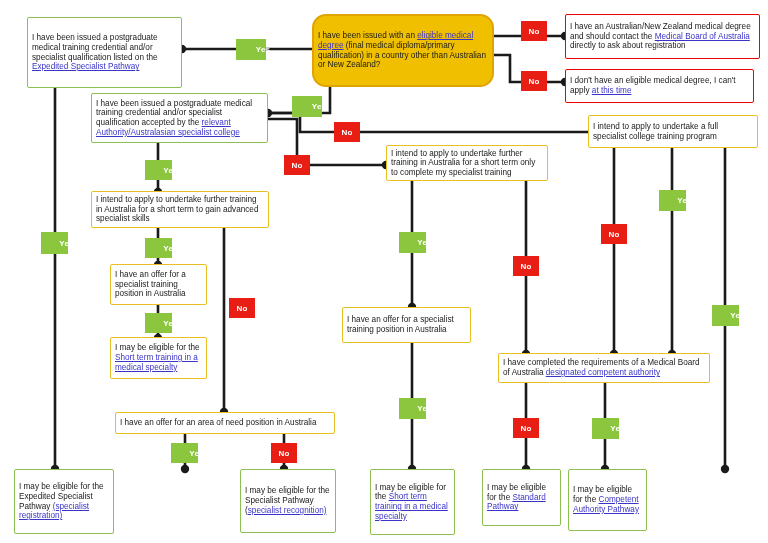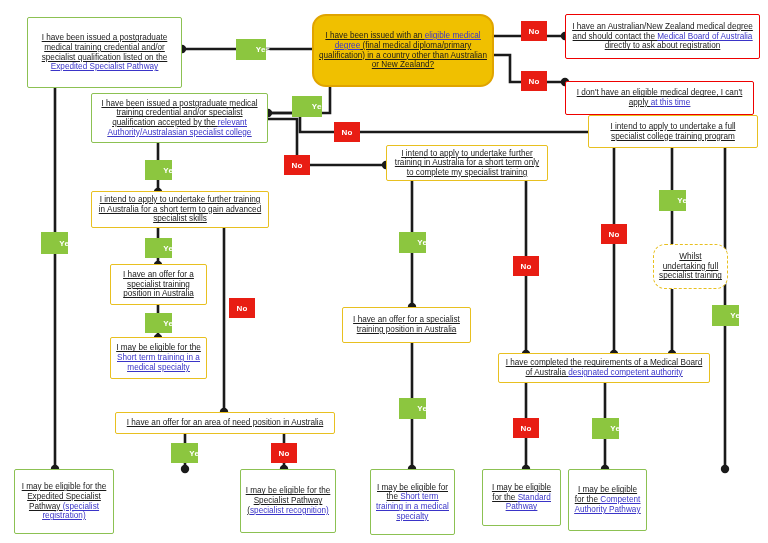--- a/index.html
+++ b/index.html
@@ -21,26 +21,25 @@
     width: 768px;
     height: 543px;
     pointer-events: none;
   }
   .node {
     position: absolute;
     box-sizing: border-box;
     display: flex;
     align-items: center;
     justify-content: center;
-    text-align: center;
+    text-align: left;
     background: #ffffff;
     color: #1a1a1a;
     line-height: 1.18;
     padding: 3px 4px;
-    text-decoration: underline;
   }
   .node .txt { display: block; width: 100%; }
   
   .n-green  { border: 1.6px solid #8cc152; border-radius: 2px; }
   .n-red    { border: 1.8px solid #ee0000; border-radius: 2px; }
   .n-yellow { border: 1.8px solid #e8c020; border-radius: 2px; }
   .n-yellow-fill {
     border: 2px solid #e0a400;
     border-radius: 14px;
     background: #f0c000;
@@ -151,21 +150,21 @@
   </div>
 
   <div class="node n-yellow-fill" style="left:312px; top:14px; width:182px; height:73px; font-size:8.2px;">
     <span class="txt"><span>I have been issued with an </span><span class="lnk">eligible medical degree</span><span> (final medical diploma/primary qualification) in a country other than Australian or New Zealand?</span></span>
   </div>
 
   <div class="node n-red" style="left:565px; top:14px; width:195px; height:45px; font-size:8.2px;">
     <span class="txt"><span>I have an Australian/New Zealand medical degree and should contact the </span><span class="lnk">Medical Board of Australia </span><span>directly to ask about registration</span></span>
   </div>
 
-  <div class="node n-red" style="left:565px; top:69px; width:189px; height:34px; font-size:8.2px;margin-top:12px;">
+  <div class="node n-red" style="left:565px; top:69px; width:189px; height:34px; font-size:8.2px;">
     <span class="txt"><span>I don't have an eligible medical degree, I can't apply </span><span class="lnk">at this time</span></span>
   </div>
 
   <div class="node n-green" style="left:91px; top:93px; width:177px; height:50px; font-size:8.2px;">
     <span class="txt"><span>I have been issued a postgraduate medical training credential and/or specialist qualification accepted   by the </span><span class="lnk">relevant Authority/Australasian specialist college</span></span>
   </div>
 
   <div class="node n-yellow" style="left:588px; top:115px; width:170px; height:33px; font-size:8.2px;">
     <span class="txt">I intend to apply to undertake a full specialist college training program</span>
   </div>
@@ -187,23 +186,20 @@
   </div>
 
   <div class="node n-yellow" style="left:115px; top:412px; width:220px; height:22px; font-size:8.2px;">
     <span class="txt">I have an offer for an area of need position in Australia</span>
   </div>
 
   <div class="node n-yellow" style="left:342px; top:307px; width:129px; height:36px; font-size:8.2px;">
     <span class="txt">I have an offer for a specialist training position in Australia</span>
   </div>
 
-  <div class="node n-dashed" style="left:653px; top:244px; width:75px; height:45px; font-size:8.2px;">
-    <span class="txt">Whilst undertaking full specialist training</span>
-  </div>
 
   <div class="node n-yellow" style="left:498px; top:353px; width:212px; height:30px; font-size:8.2px;">
     <span class="txt"><span>I have completed the requirements of a Medical Board of Australia </span><span class="lnk">designated competent authority</span></span>
   </div>
 
   <div class="node n-green" style="left:14px; top:469px; width:100px; height:65px; font-size:8.2px;">
     <span class="txt"><span>I may be eligible for the Expedited Specialist Pathway </span><span class="lnk">(specialist registration)</span></span>
   </div>
 
 

